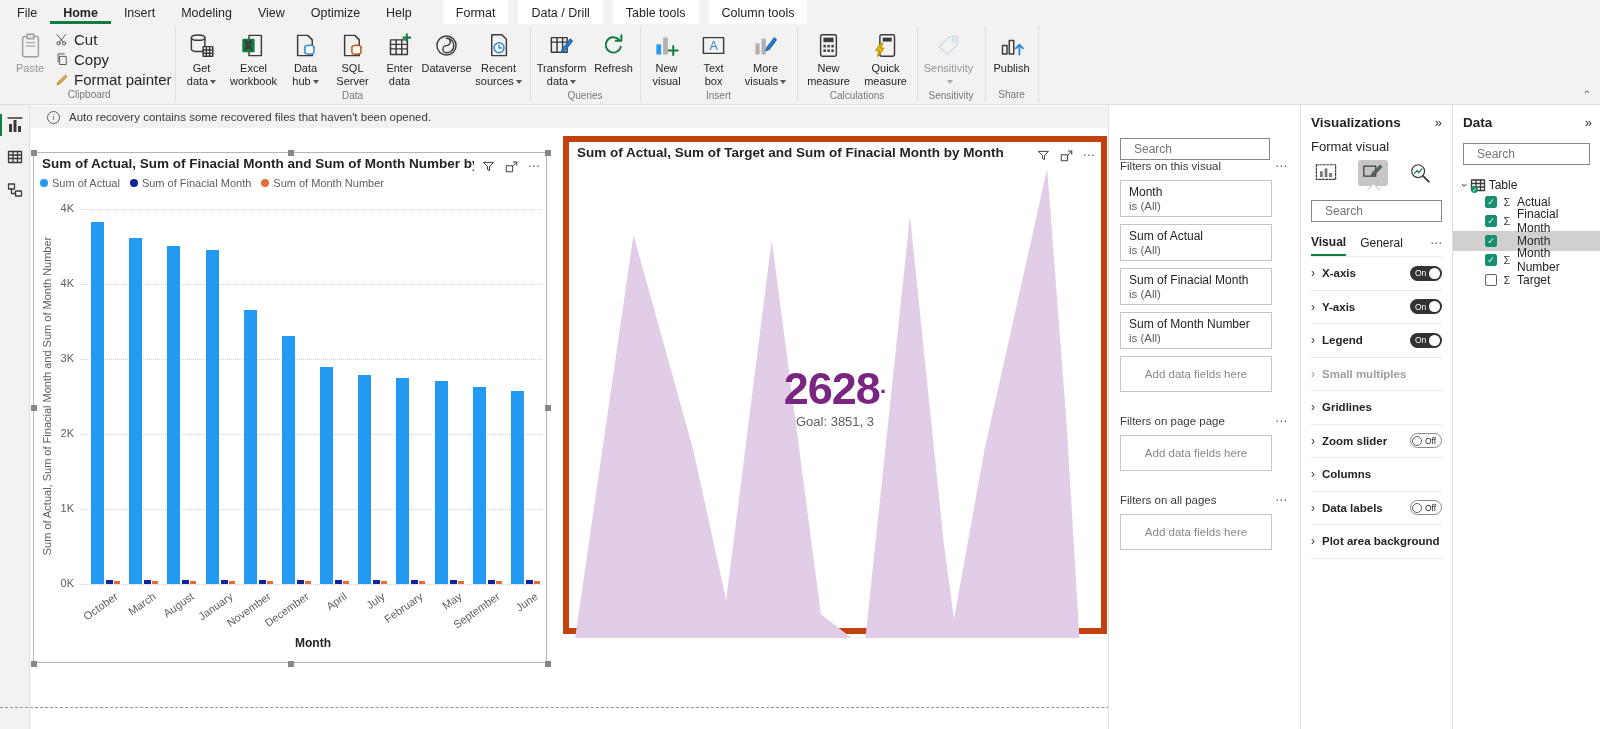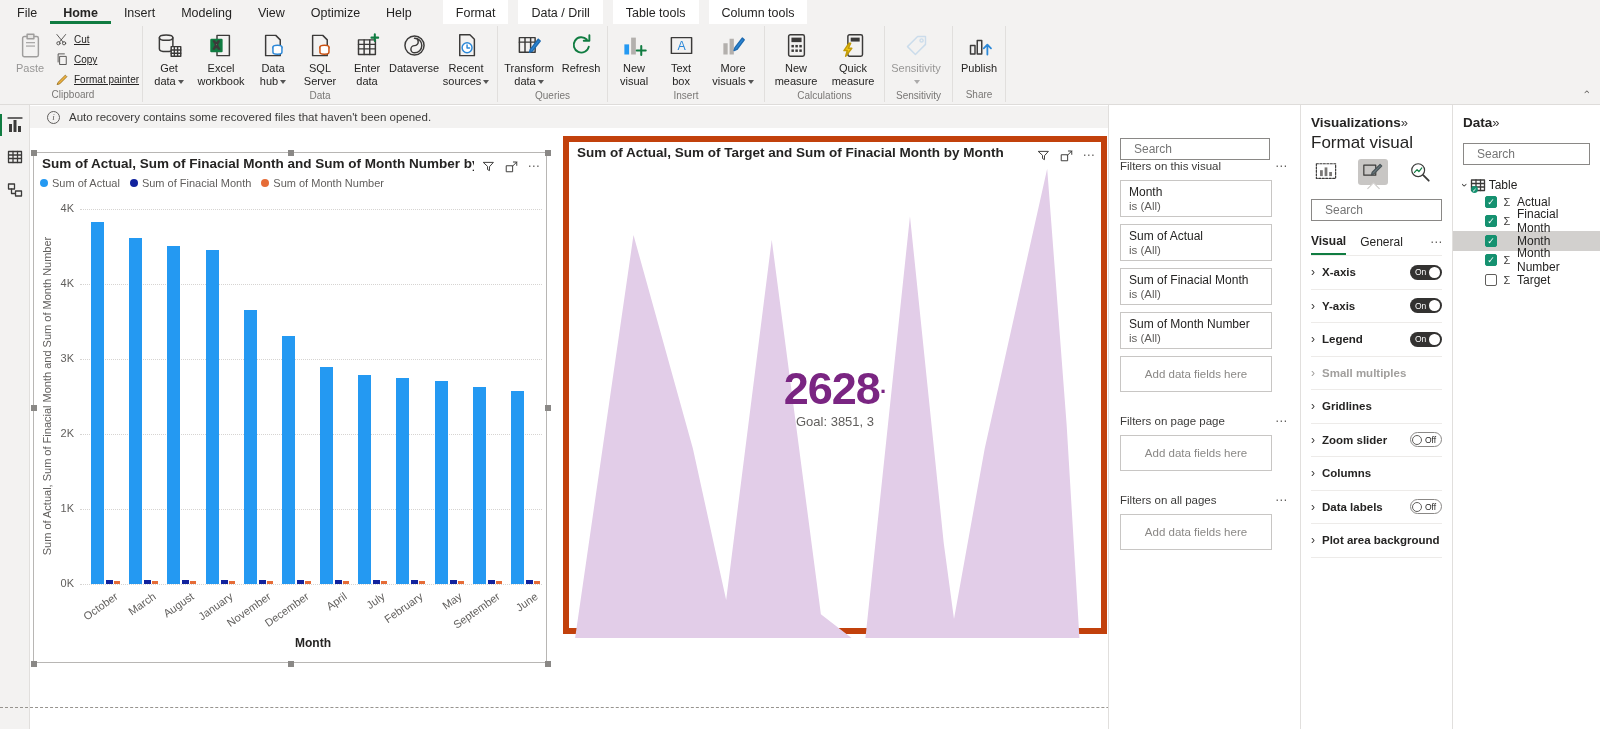--- a/index.html
+++ b/index.html
@@ -15,21 +15,21 @@
   .tabspacer{width:8px;}
   .ribbon-body{position:absolute;left:0;top:24px;right:0;height:78px;display:flex;align-items:stretch;padding:2px 2px 0 4px;}
   .rgroup{display:flex;flex-direction:column;border-right:1px solid #E1DFDD;padding:0 3px;}
   .rbtns{flex:1;display:flex;align-items:flex-start;gap:1px;padding-top:2px;}
   .rglabel{text-align:center;font-size:10px;color:#797775;padding:1px 8px 2px;white-space:nowrap;}
   .bigbtn{width:46px;display:flex;flex-direction:column;align-items:center;text-align:center;font-size:11px;line-height:1.18;color:#252423;padding:3px 1px 1px;cursor:pointer;border-radius:2px;}
   .bigbtn .ic{width:28px;height:28px;margin-bottom:3px;display:flex;align-items:center;justify-content:center;}
   .bigbtn.wide{width:56px;}
   .bigbtn.disabled{opacity:.45;}
   .smallcol{display:flex;flex-direction:column;justify-content:flex-start;gap:3px;padding-top:3px;}
-  .smallbtn{display:flex;align-items:center;gap:4px;font-size:10px;height:17px;white-space:nowrap;cursor:pointer;color:#252423;text-decoration:underline;}
+  .smallbtn{display:flex;align-items:center;gap:4px;font-size:15px;height:17px;white-space:nowrap;cursor:pointer;color:#252423;}
   .smallbtn .ic{width:16px;height:16px;display:flex;align-items:center;justify-content:center;}
   .caret{display:inline-block;width:0;height:0;border-left:3.5px solid transparent;border-right:3.5px solid transparent;border-top:4px solid #555;margin-left:2px;vertical-align:middle;}
   .ribbon-collapse{position:absolute;right:12px;bottom:6px;color:#605E5C;font-size:11px;cursor:pointer;transform:rotate(-90deg);}
 
   
   .notifbar{position:absolute;left:30px;top:106px;width:1078px;height:22px;background:#F3F2F1;display:flex;align-items:center;gap:9px;padding-left:17px;font-size:11.5px;color:#3B3A39;}
   .info-ic{width:13px;height:13px;border:1px solid #605E5C;border-radius:50%;display:flex;align-items:center;justify-content:center;font-size:9px;color:#605E5C;font-style:italic;font-family:"Liberation Serif",serif;}
   .recover-btn{position:absolute;left:1118px;top:107px;width:130px;height:19px;background:#fff;border:1px solid #8A8886;font-size:11.5px;color:#252423;cursor:pointer;padding:0;}
   .notif-close{position:absolute;left:1280px;top:105px;width:18px;height:18px;display:flex;align-items:center;justify-content:center;font-size:14px;color:#484644;cursor:pointer;}
 
@@ -57,38 +57,38 @@
   .xtitle{position:absolute;text-align:center;font-size:12px;font-weight:bold;color:#252423;}
   .handle{position:absolute;width:6px;height:6px;background:#8A8886;}
   .kpi-num{position:absolute;left:0;right:0;top:224px;text-align:center;font-size:45px;font-weight:600;color:#7A2582;letter-spacing:-1px;line-height:1;}
   .kpi-dot{font-size:22px;vertical-align:middle;}
   .kpi-goal{position:absolute;left:0;right:0;top:272px;text-align:center;font-size:13px;color:#605E5C;}
   .page-edge{position:absolute;left:0;top:707px;width:1600px;border-top:1px dashed #97948F;}
 
   .vline{position:absolute;top:105px;bottom:0;width:1px;background:#E1DFDD;}
 
   
-  .pane-header{display:flex;justify-content:flex-start;align-items:center;font-size:13.5px;font-weight:600;color:#252423;}
+  .pane-header{display:flex;justify-content:space-between;align-items:center;font-size:13.5px;font-weight:600;color:#252423;}
   .collapse-glyph{font-size:13px;color:#3B3A39;cursor:pointer;font-weight:400;}
   .searchbox{display:flex;align-items:center;gap:5px;border:1px solid #8A8886;background:#fff;height:22px;padding:0 6px;}
   .searchbox input{border:none;outline:none;width:100%;font-size:12px;color:#252423;background:transparent;}
   .more-dots{color:#605E5C;font-size:12px;letter-spacing:1px;cursor:pointer;}
 
   
   .filters-pane{position:absolute;left:1109px;top:105px;width:191px;bottom:0;background:#fff;padding:32px 12px 0 11px;}
   .fsection-head{display:flex;justify-content:space-between;align-items:center;font-size:11.5px;color:#3B3A39;margin-top:22px;}
   .fcard{border:1px solid #C8C6C4;background:#fff;margin-top:7px;padding:4px 8px;width:152px;}
   .fcard .fname{font-size:12px;color:#252423;}
   .fcard .fcond{font-size:11.5px;color:#605E5C;margin-top:1px;}
   .fcard.empty{height:36px;display:flex;align-items:center;justify-content:center;color:#8A8886;font-size:11.5px;}
   .fsearch{position:absolute;left:11px;top:33px;width:150px;}
 
   
   .viz-pane{position:absolute;left:1301px;top:105px;width:151px;bottom:0;background:#fff;padding:10px 10px 0;}
-  .viz-sub{font-size:17px;color:#252423;margin-top:3px;}
+  .viz-sub{font-size:13px;color:#252423;margin-top:9px;}
   .viz-iconrow{display:flex;gap:17px;margin-top:6px;align-items:flex-start;}
   .viz-ic{width:30px;height:26px;display:flex;align-items:center;justify-content:center;border-radius:3px;cursor:pointer;position:relative;}
   .viz-ic.sel{background:#C8C6C4;}
   .viz-ic.sel::after{content:"";position:absolute;left:50%;bottom:-8px;margin-left:-4px;width:8px;height:8px;background:#fff;border-left:1px solid #C8C6C4;border-top:1px solid #C8C6C4;transform:rotate(45deg);}
   .viz-search{margin-top:14px;width:131px;}
   .viz-tabs{display:flex;align-items:center;gap:14px;margin-top:13px;border-bottom:1px solid #EDEBE9;padding-bottom:0;}
   .viz-tab{font-size:12px;color:#252423;padding-bottom:5px;cursor:pointer;}
   .viz-tab.active{font-weight:bold;border-bottom:2px solid #107C41;}
   .viz-tab.dots{margin-left:auto;color:#605E5C;}
   .setting-row{display:flex;align-items:center;height:33.5px;border-bottom:1px solid #EDEBE9;gap:7px;}

